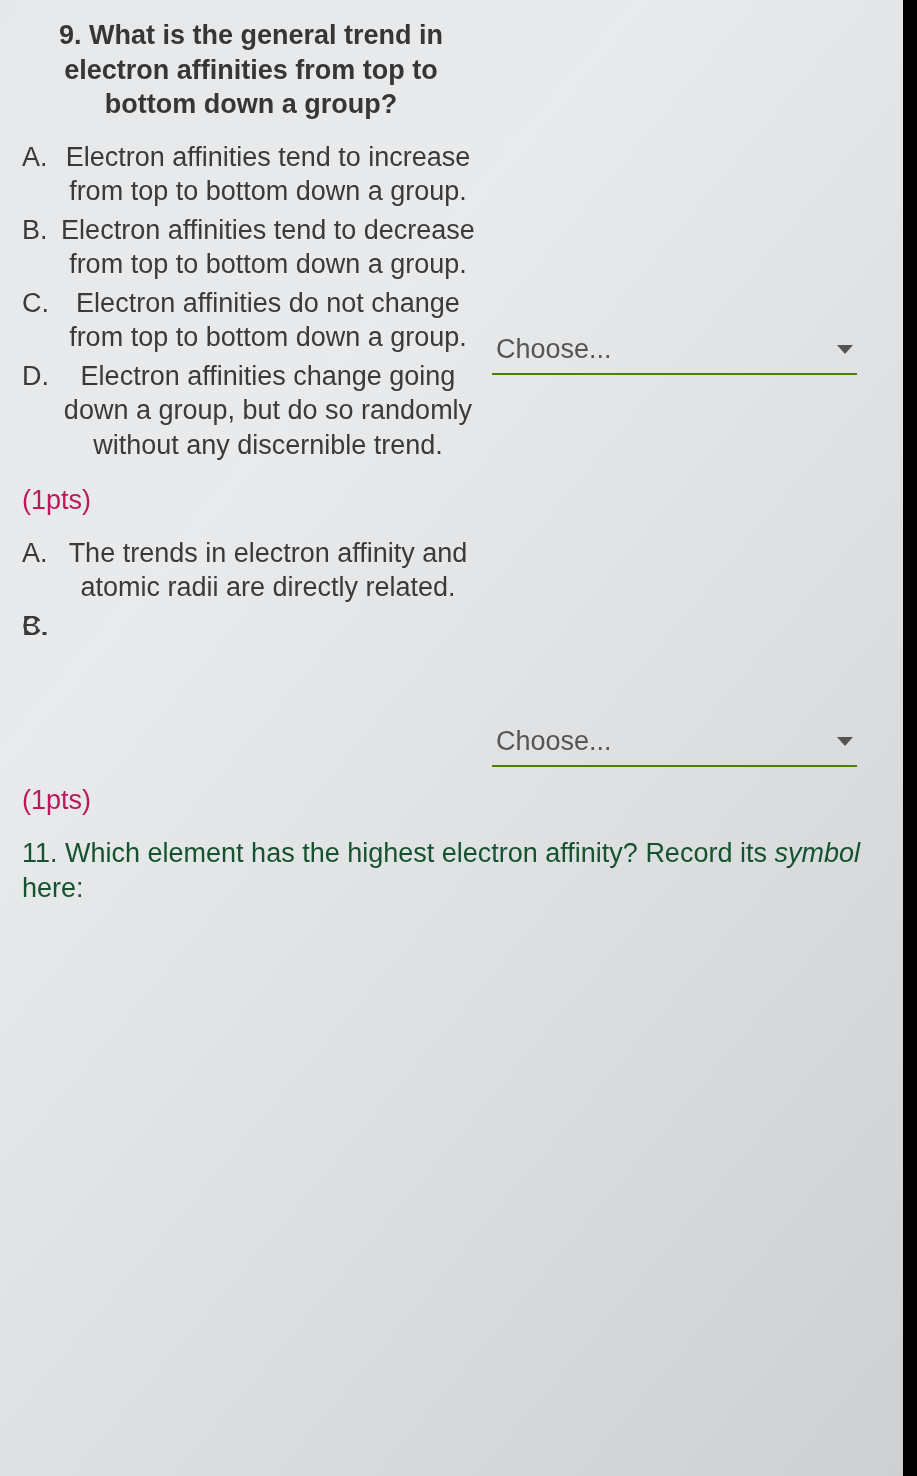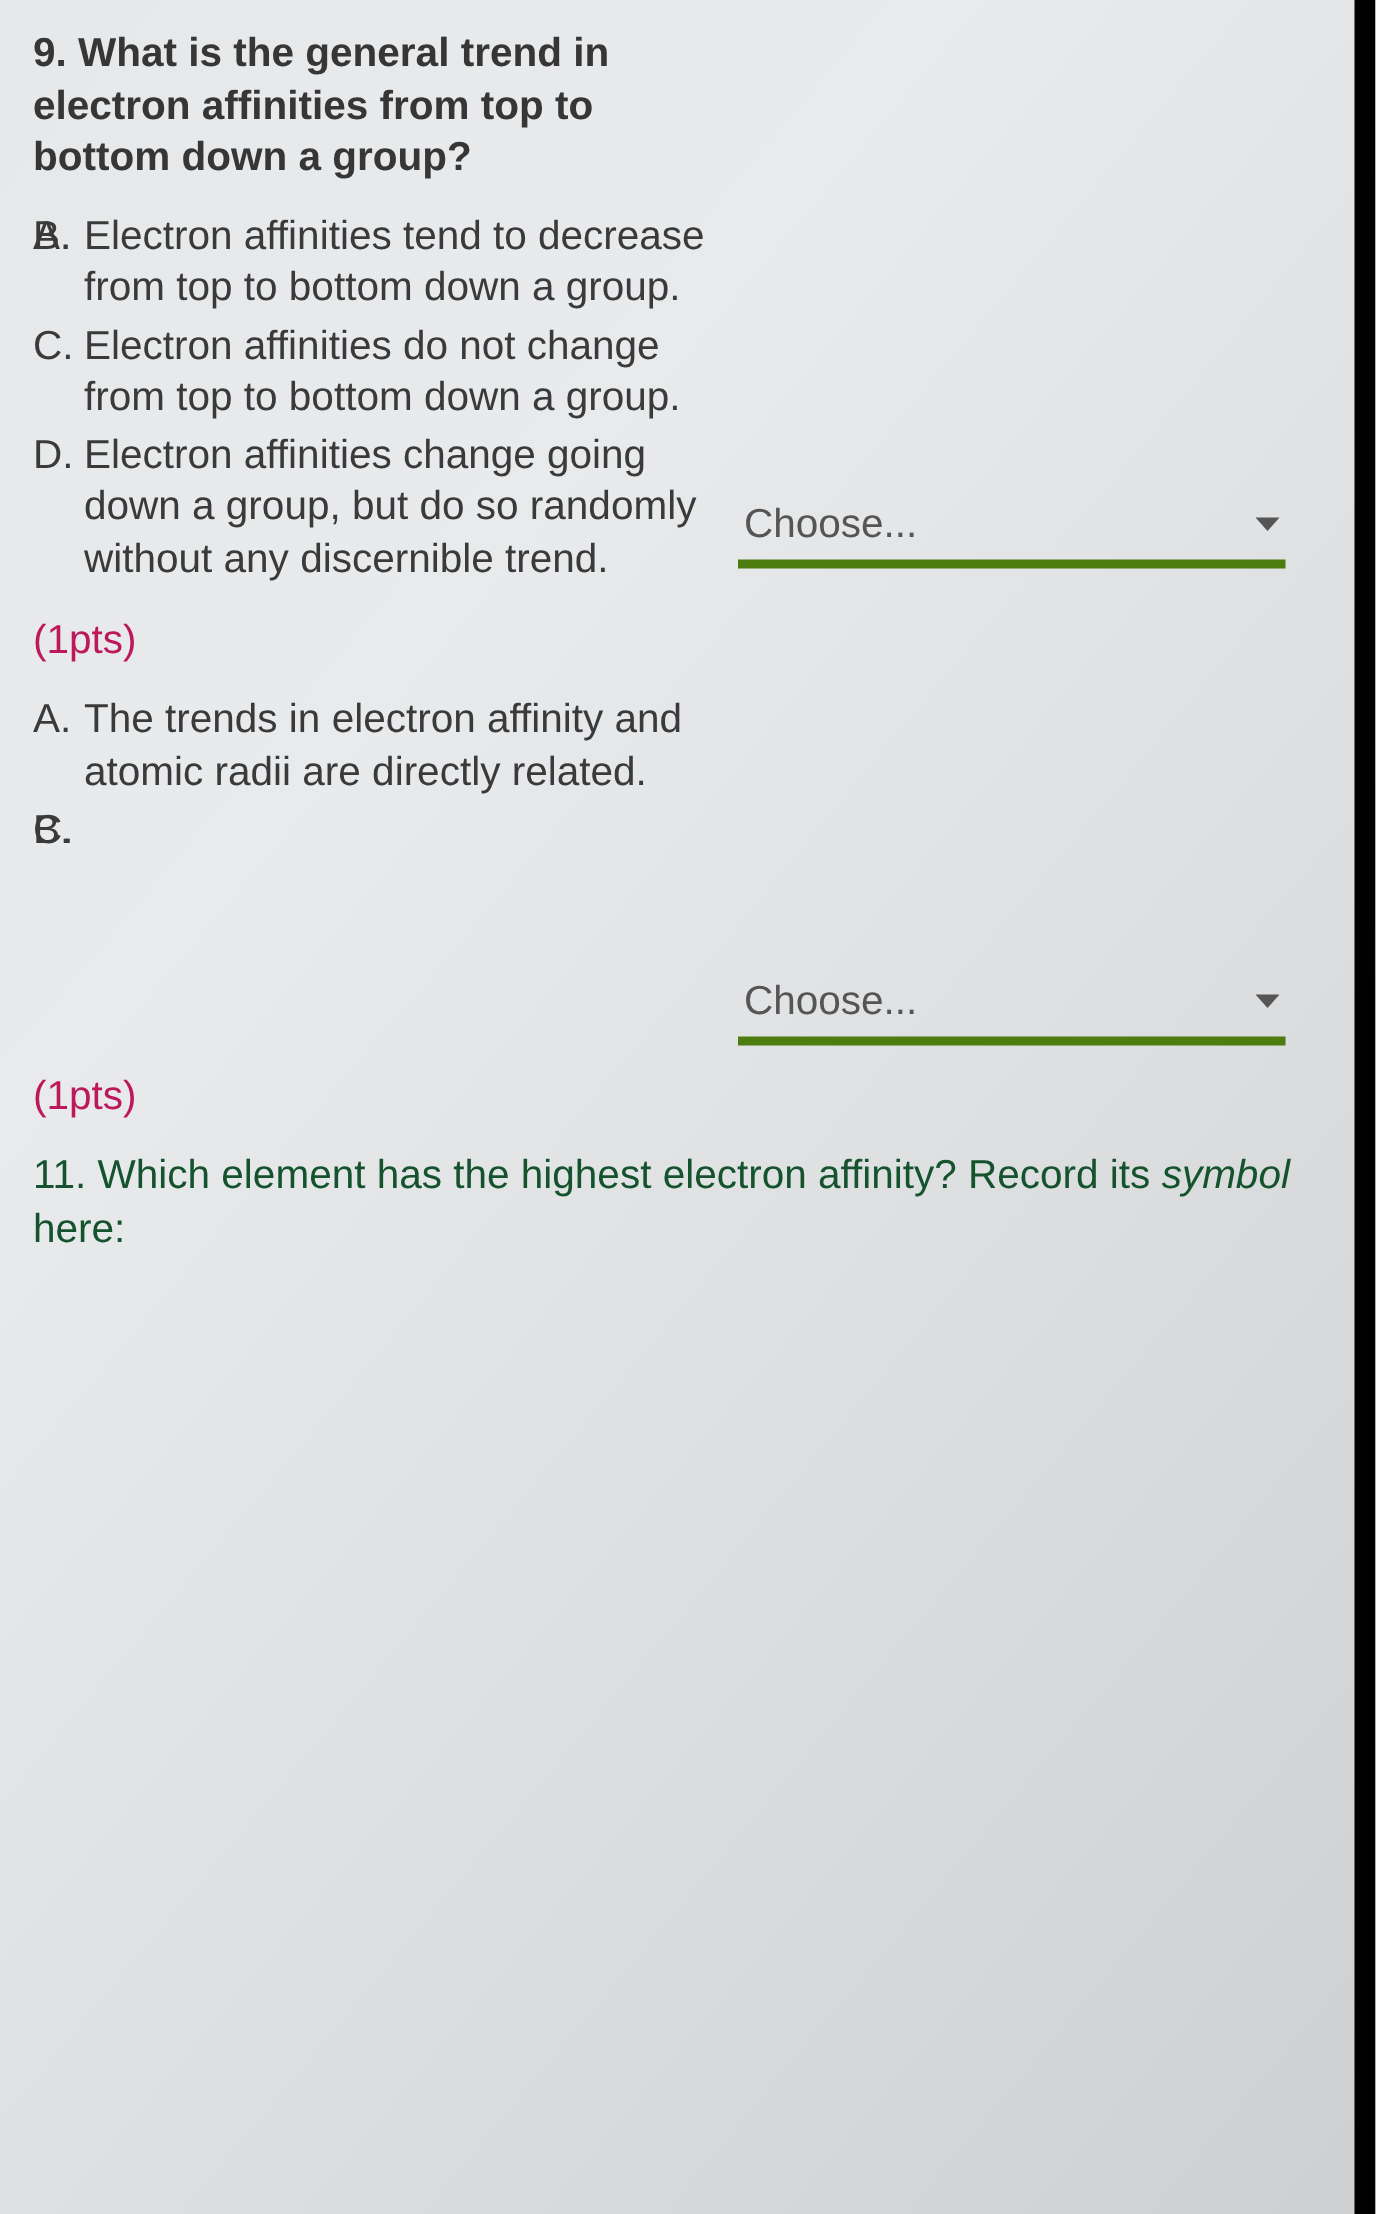--- a/index.html
+++ b/index.html
@@ -11,21 +11,21 @@
     padding: 18px 22px 0 22px;
     position: relative;
   }
   .edge-right {
     position: absolute;
     top: 0; right: 0; bottom: 0;
     width: 14px;
     background: #000;
   }
   .q-block { margin-bottom: 18px; }
-  .q-row { display: flex; align-items: flex-start; }
+  .q-row { display: flex; align-items: flex-start; text-align: center; }
   .q-left { width: 470px; padding-right: 12px; }
   .q-right { flex: 1; padding-top: 0; }
   .q-stem {
     font-size: 27px;
     font-weight: 600;
     line-height: 1.28;
     color: #363636;
     margin-bottom: 18px;
   }
   ol.options { list-style: none; padding-left: 34px; }
@@ -43,21 +43,21 @@
   }
   .points {
     font-size: 27px;
     color: #be185d;
     margin: 18px 0 20px 0;
   }
   .dropdown {
     display: flex;
     align-items: center;
     justify-content: space-between;
-    border-bottom: 6px solid #4d7c0f;
+    border-bottom: 2px solid #4d7c0f;
     font-size: 27px;
     color: #555;
     padding: 6px 4px 8px 4px;
     margin-right: 38px;
     cursor: pointer;
   }
   .dropdown .caret {
     width: 0; height: 0;
     border-left: 8px solid transparent;
     border-right: 8px solid transparent;
@@ -79,20 +79,21 @@
 <div class="q-block">
   <div class="q-row">
     <div class="q-left">
       <div class="q-stem">
         <span>9.</span>
         <span>What is the general trend in electron affinities from top to bottom down a group?</span>
       </div>
       <ol class="options">
         <li>
           <span class="marker">A.</span>
+          <span>Electron affinities tend to increase from top to bottom down a group.</span>
         </li>
         <li>
           <span class="marker">B.</span>
           <span>Electron affinities tend to decrease from top to bottom down a group.</span>
         </li>
         <li>
           <span class="marker">C.</span>
           <span>Electron affinities do not change from top to bottom down a group.</span>
         </li>
         <li>

